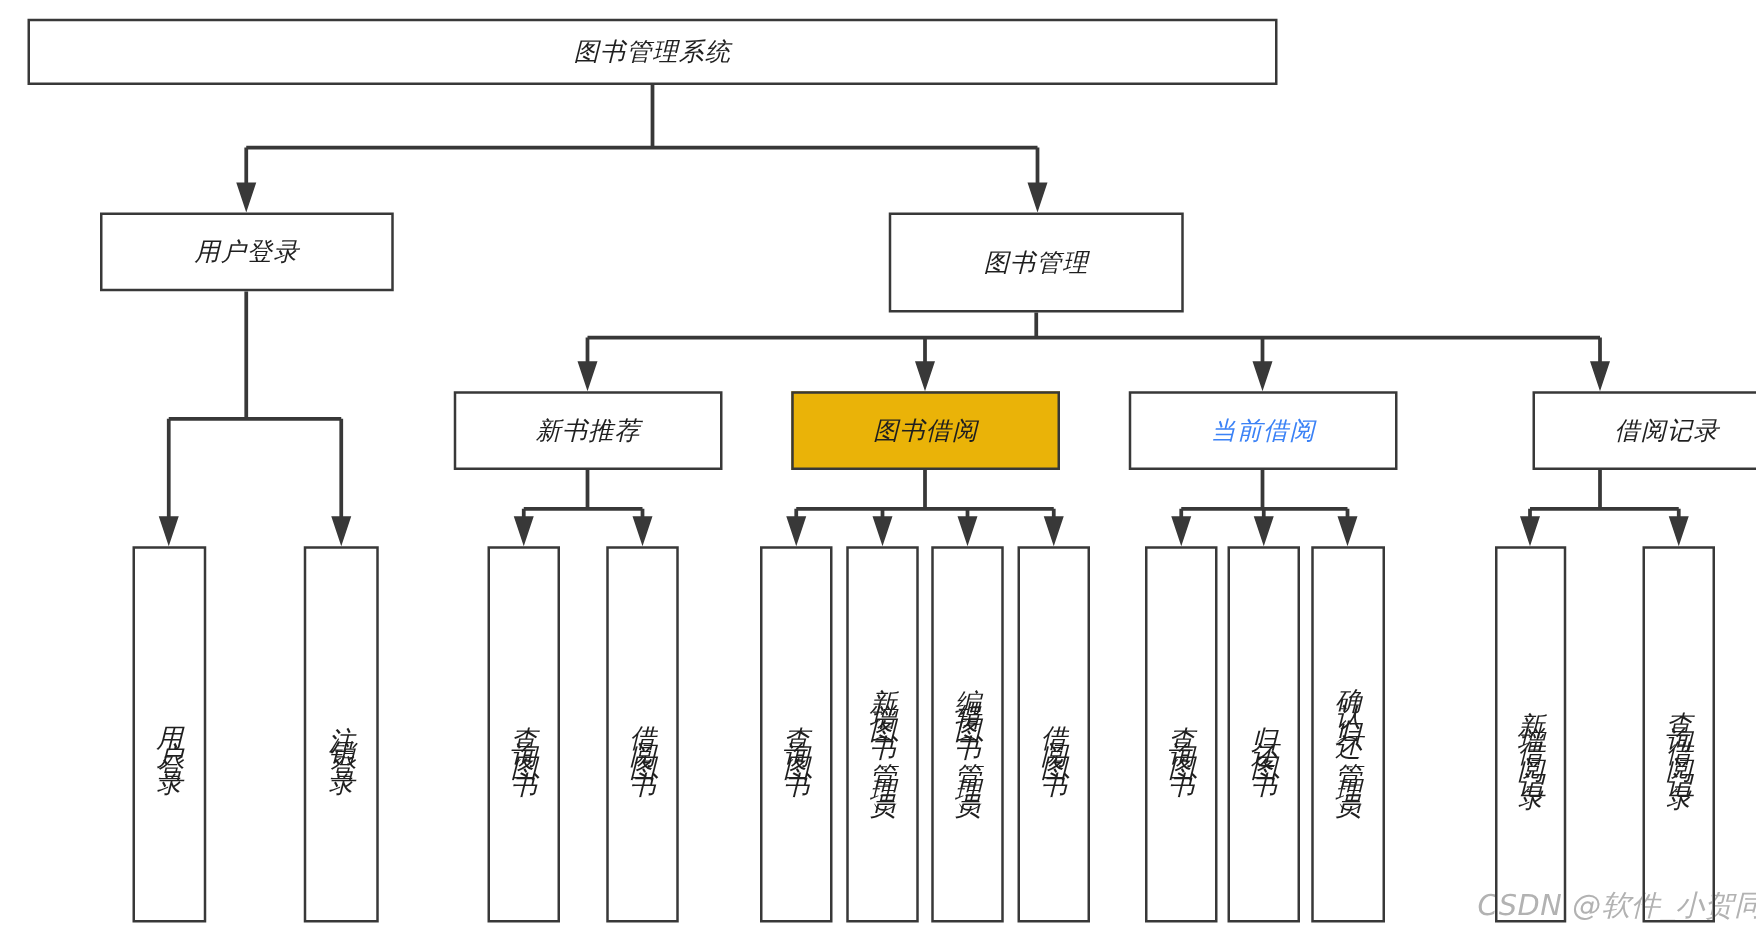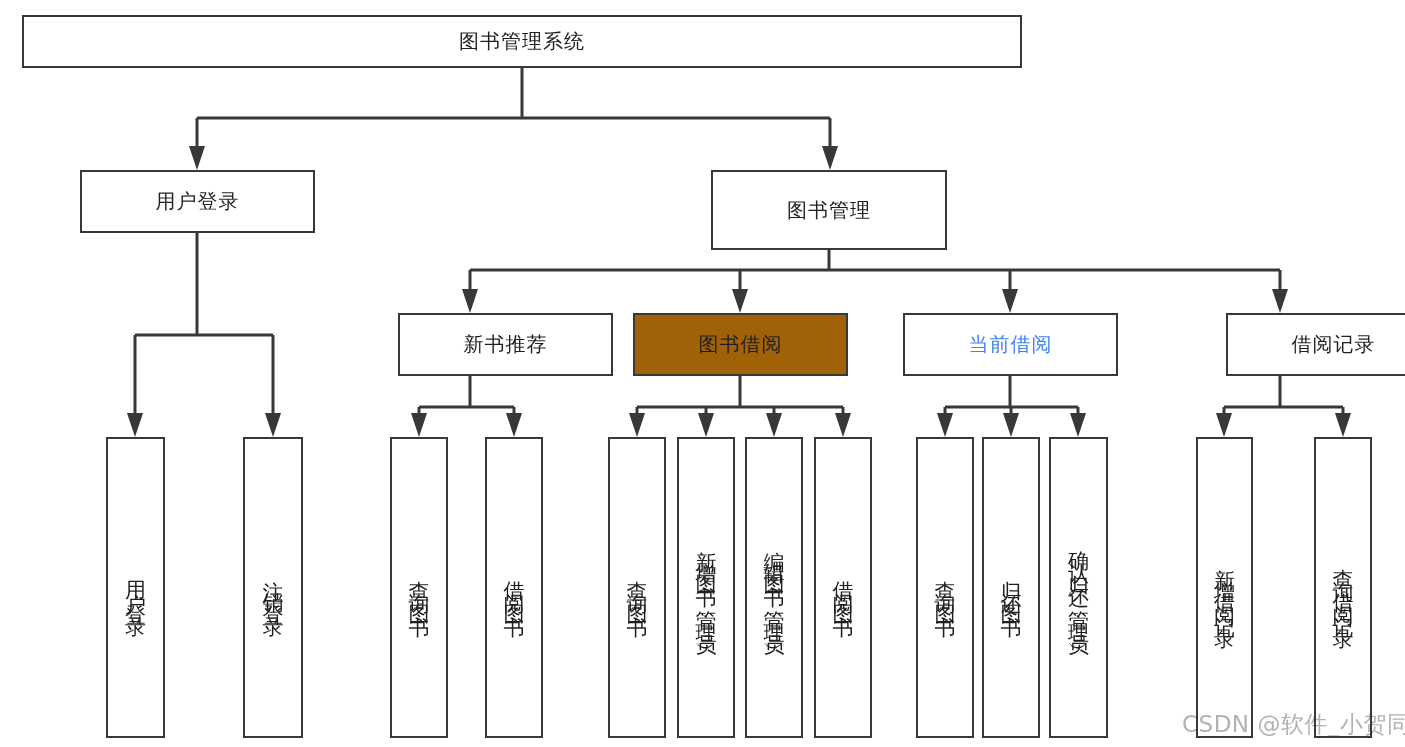--- a/index.html
+++ b/index.html
@@ -2,20 +2,21 @@
 <html><head>
 <meta charset="utf-8">
 <style>
   html,body{margin:0;padding:0;background:#ffffff;}
   .canvas{
     position:relative;
     width:1405px;height:747px;
     background:#ffffff;
     font-family:"DejaVu Sans","Liberation Sans",sans-serif;
     overflow:hidden;
+    font-style:italic;
   }
   .wires{position:absolute;left:0;top:0;width:1405px;height:747px;}
   .node{
     position:absolute;
     box-sizing:border-box;
     background:#ffffff;
     border:2.5px solid #383838;
     display:flex;align-items:center;justify-content:center;
     color:#1f1f1f;
     font-size:20px;
@@ -49,22 +50,22 @@
   <svg class="wires" width="1405" height="747" viewBox="0 0 1405 747" aria-hidden="true">
       <path d="M522 68L522 118M197 118L830 118M197 118L197 150M830 118L830 150M197 233L197 335M135 335L273 335M135 335L135 418M273 335L273 418M829 233L829 270M470 270L1280 270M470 270L470 295M740 270L740 295M1010 270L1010 295M1280 270L1280 295M470 376L470 407M740 376L740 407M1010 376L1010 407M1280 376L1280 407M419 407L514 407M637 407L843 407M945 407L1078 407M1224 407L1343 407M419 407L419 420M514 407L514 420M637 407L637 420M706 407L706 420M774 407L774 420M843 407L843 420M945 407L945 420M1011 407L1011 420M1078 407L1078 420M1224 407L1224 420M1343 407L1343 420" stroke="#383838" stroke-width="3" fill="none"></path>
       <path d="M189 146L205 146L197 170ZM822 146L838 146L830 170ZM127 413L143 413L135 437ZM265 413L281 413L273 437ZM462 289L478 289L470 313ZM732 289L748 289L740 313ZM1002 289L1018 289L1010 313ZM1272 289L1288 289L1280 313ZM411 413L427 413L419 437ZM506 413L522 413L514 437ZM629 413L645 413L637 437ZM698 413L714 413L706 437ZM766 413L782 413L774 437ZM835 413L851 413L843 437ZM937 413L953 413L945 437ZM1003 413L1019 413L1011 437ZM1070 413L1086 413L1078 437ZM1216 413L1232 413L1224 437ZM1335 413L1351 413L1343 437Z" fill="#383838"></path>
     </svg>
 
   <div class="node" style="left: 22px; top: 15px; width: 1000px; height: 53px; border-color: rgb(56, 56, 56); color: rgb(31, 31, 31); background: rgb(255, 255, 255);">图书管理系统</div>
 
   <div class="node" style="left: 80px; top: 170px; width: 235px; height: 63px; border-color: rgb(56, 56, 56); color: rgb(31, 31, 31); background: rgb(255, 255, 255);">用户登录</div>
   <div class="node" style="left: 711px; top: 170px; width: 236px; height: 80px; border-color: rgb(56, 56, 56); color: rgb(31, 31, 31); background: rgb(255, 255, 255);">图书管理</div>
 
-  <div class="node" style="left: 363px; top: 313px; width: 215px; height: 63px; border-color: rgb(56, 56, 56); color: rgb(31, 31, 31); background: rgb(255, 255, 255); margin-left: 35px;">新书推荐</div>
-  <div class="node" style="left: 633px; top: 313px; width: 215px; height: 63px; border-color: rgb(56, 56, 56); color: rgb(31, 31, 31); background: #a16207;">图书借阅</div>
+  <div class="node" style="left: 363px; top: 313px; width: 215px; height: 63px; border-color: rgb(56, 56, 56); color: rgb(31, 31, 31); background: rgb(255, 255, 255);">新书推荐</div>
+  <div class="node" style="left: 633px; top: 313px; width: 215px; height: 63px; border-color: rgb(56, 56, 56); color: rgb(31, 31, 31); background: #eab308;">图书借阅</div>
   <div class="node" style="left: 903px; top: 313px; width: 215px; height: 63px; border-color: rgb(56, 56, 56); color: #3b82f6; background: rgb(255, 255, 255);">当前借阅</div>
   <div class="node" style="left: 1226px; top: 313px; width: 215px; height: 63px; border-color: rgb(56, 56, 56); color: rgb(31, 31, 31); background: rgb(255, 255, 255);">借阅记录</div>
 
   <div class="node leaf" style="left: 106px; top: 437px; width: 59px; height: 301px; border-color: rgb(56, 56, 56); color: rgb(31, 31, 31); background: rgb(255, 255, 255);">
     <span class="v-text">用户登录</span>
     </div>
 
   <div class="node leaf" style="left: 243px; top: 437px; width: 60px; height: 301px; border-color: rgb(56, 56, 56); color: rgb(31, 31, 31); background: rgb(255, 255, 255);">
     <span class="v-text">注销登录</span>
     </div>

